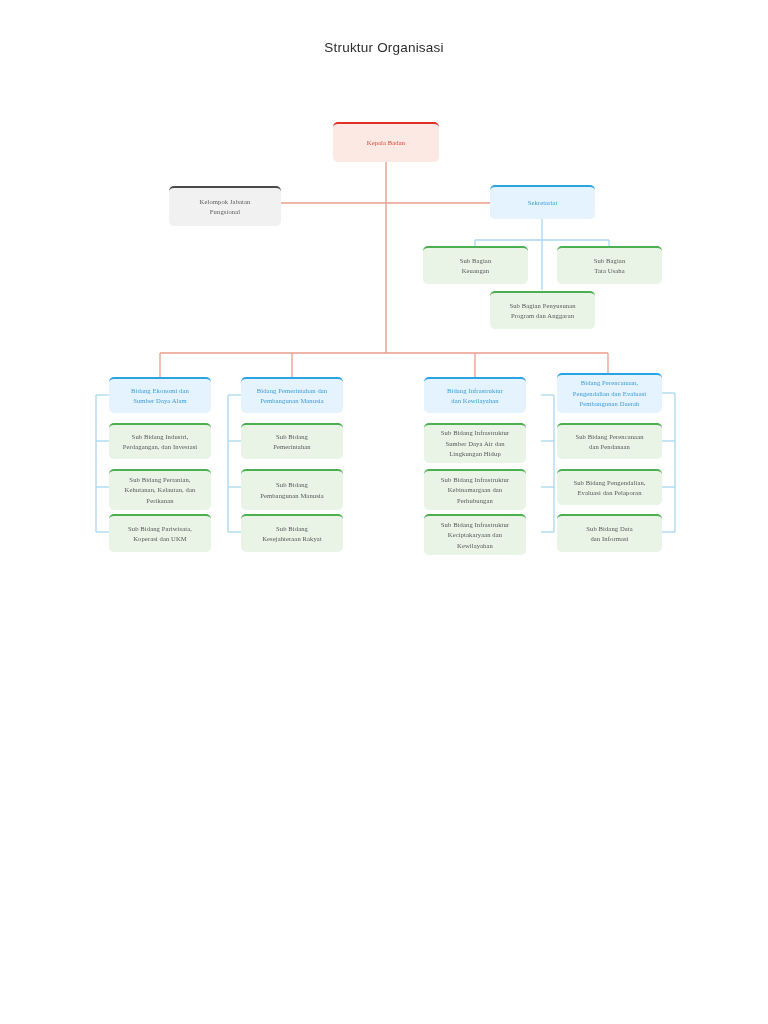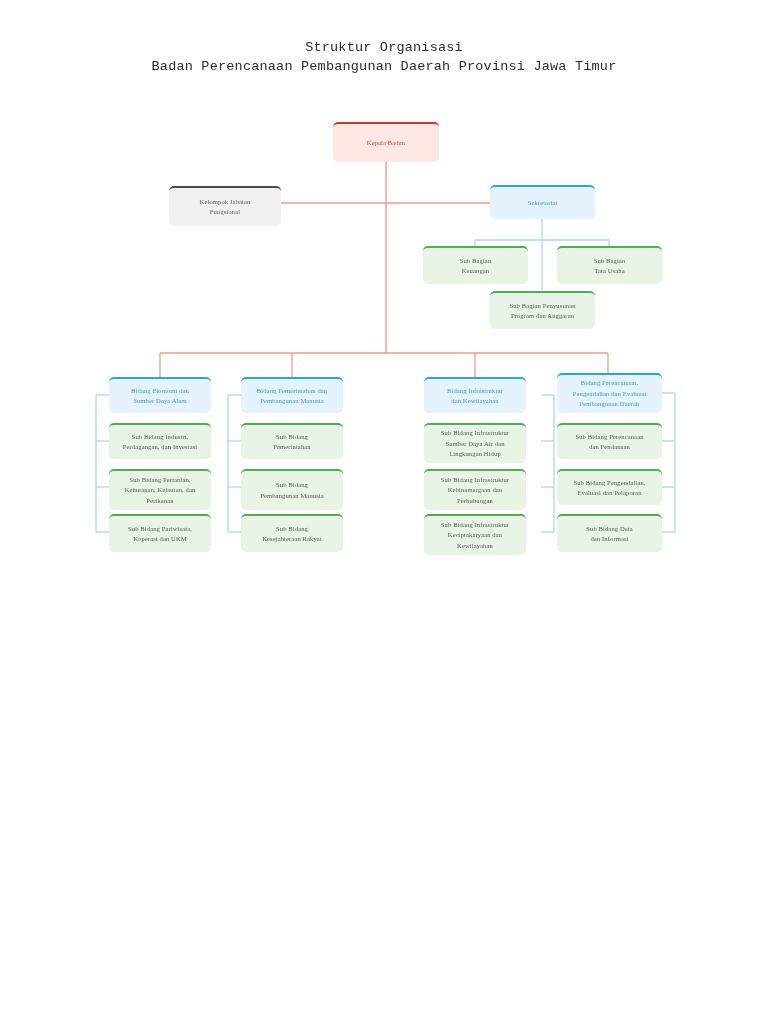--- a/index.html
+++ b/index.html
@@ -8,21 +8,21 @@
     background:#ffffff;
     font-family:"Liberation Serif", serif;
     position:relative;
     overflow:hidden;
   }
   #chart{position:absolute;left:0;top:0;width:768px;height:1024px;}
 
   .title{
     position:absolute;left:0;top:38px;width:768px;
     text-align:center;
-    font-family:Liberation Mono, monospace;
+    font-family:Liberation Sans, sans-serif;
     font-size:13.5px;color:#2b2b2b;line-height:19px;
     letter-spacing:.2px;
   }
   .title .l2{display:block;}
 
   svg.wires{position:absolute;left:0;top:0;width:768px;height:1024px;pointer-events:none;}
 
   .node{
     position:absolute;
     border-radius:5px;
@@ -43,21 +43,20 @@
   .v-blue{background:#e4f3fd;border-top:2.5px solid #29a3e8;color:#3a9ad9;}
   .v-green{background:#e9f4e6;border-top:2.5px solid #4caf50;color:#55585a;}
 </style>
 </head>
 <body>
 
 <div id="chart">
 
   <div class="title">
     <span>Struktur Organisasi</span>
-    <span class="l2">Badan Perencanaan Pembangunan Daerah Provinsi Jawa Timur</span>
   </div>
 
   <svg class="wires" viewBox="0 0 768 1024">
 
     <line x1="386" y1="162" x2="386" y2="353" stroke="#eb9c8d" stroke-width="1.4"></line>
 
     <line x1="281" y1="203" x2="490" y2="203" stroke="#eb9c8d" stroke-width="1.3"></line>
 
     <line x1="160" y1="353" x2="608" y2="353" stroke="#eb9c8d" stroke-width="1.3"></line>
     <line x1="160" y1="353" x2="160" y2="377" stroke="#eb9c8d" stroke-width="1.3"></line>

